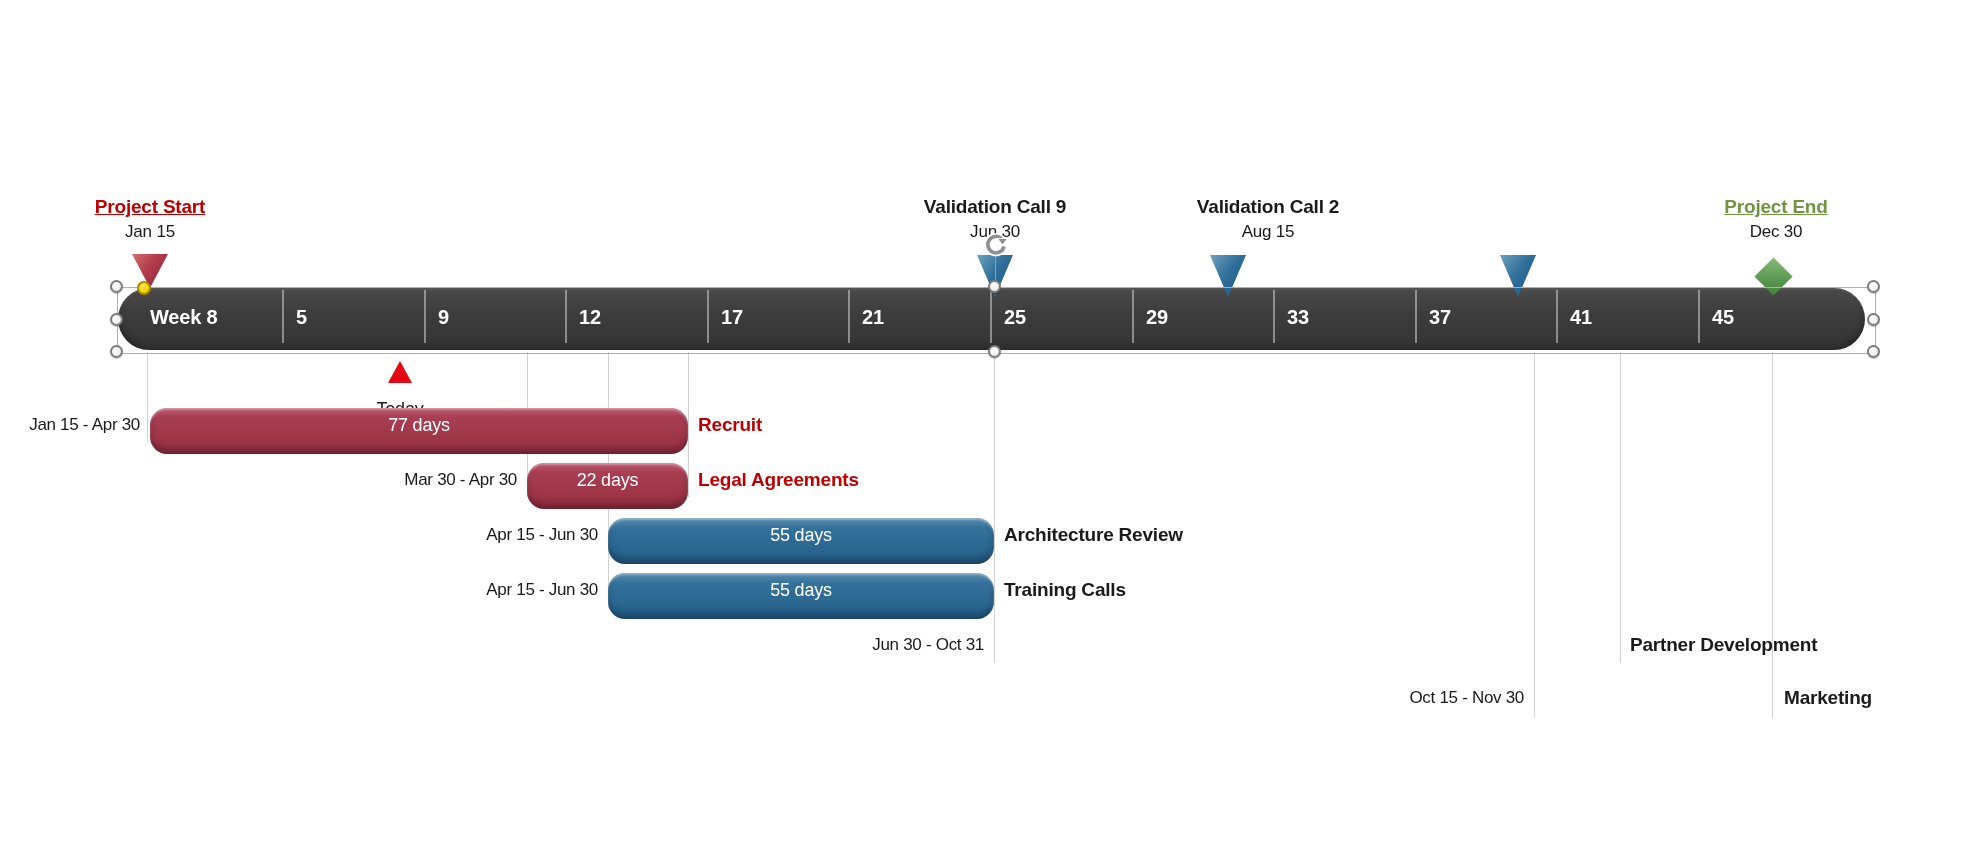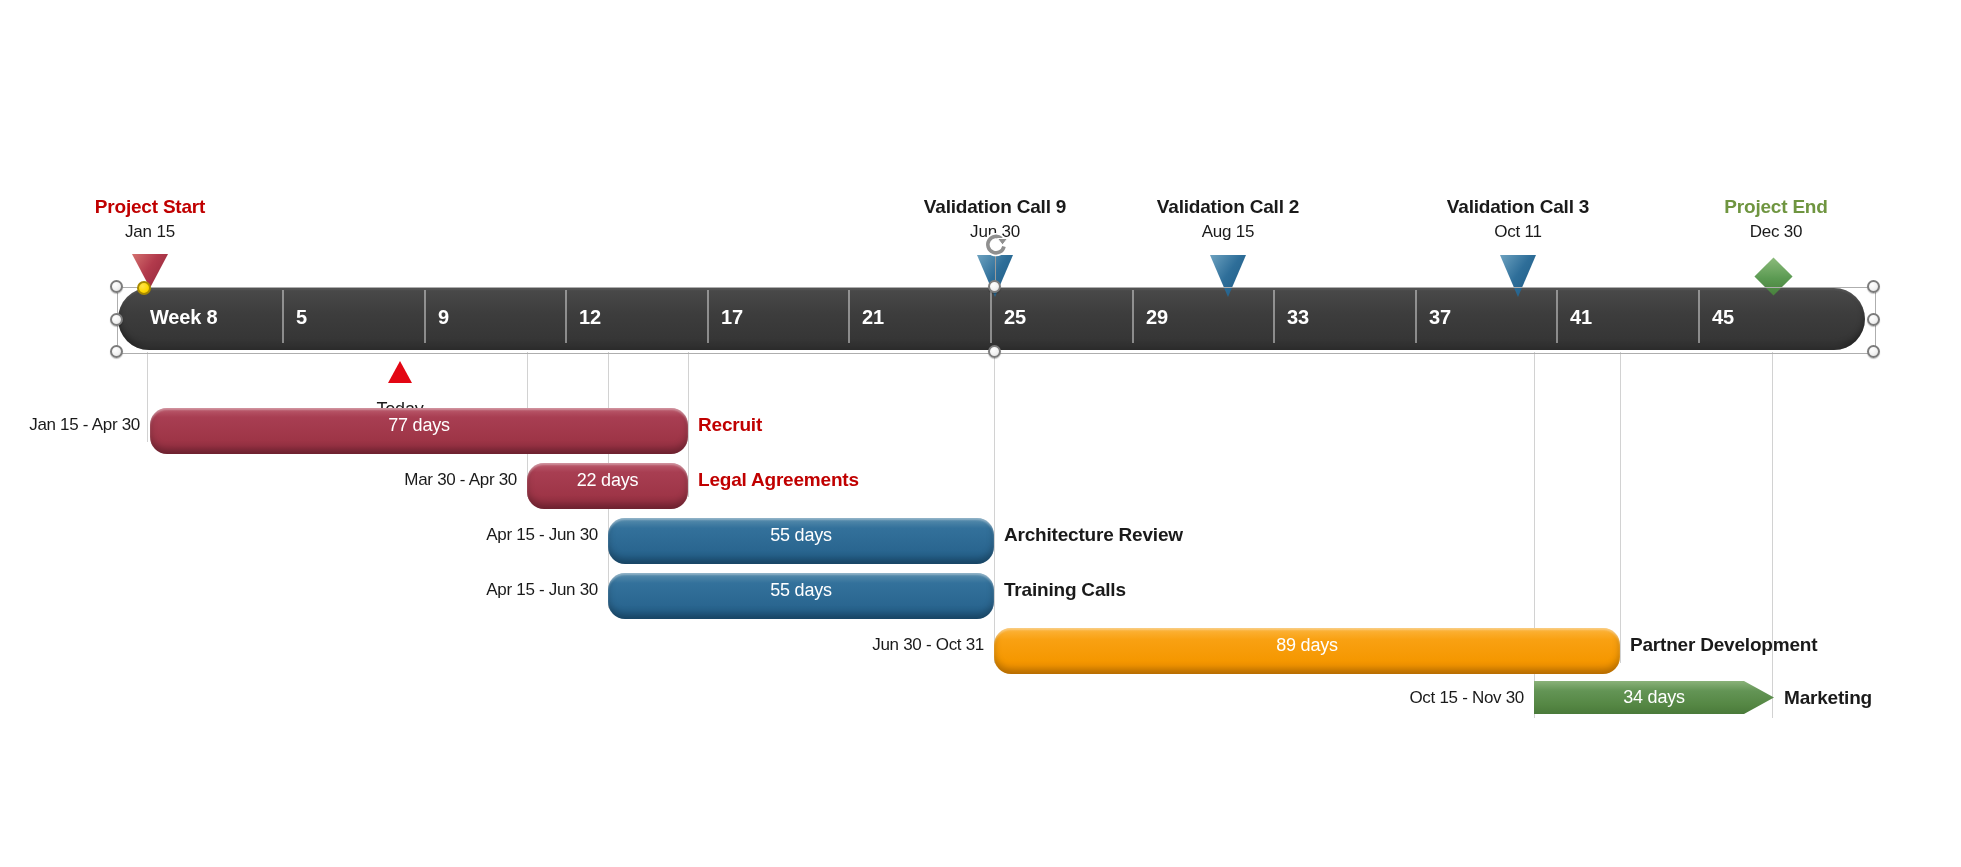--- a/index.html
+++ b/index.html
@@ -5,21 +5,21 @@
   html,body{margin:0;padding:0;background:#ffffff;}
   body{width:1961px;height:867px;position:relative;overflow:hidden;
        font-family:"Liberation Sans","DejaVu Sans",sans-serif;color:#1a1a1a;}
   .abs{position:absolute;}
   .canvas{position:absolute;inset:0;}
 
   
   .ms{position:absolute;transform:translateX(-50%);text-align:center;white-space:nowrap;}
   .ms-title{font-size:19px;font-weight:bold;letter-spacing:-0.2px;line-height:24px;}
   .ms-date{font-size:17px;letter-spacing:-0.2px;line-height:22px;margin-top:2px;color:#1a1a1a;}
-  .u{text-align:center;}
+  .u{text-decoration:underline;text-align:center;}
   .red-t{color:#c00000;}
   .green-t{color:#6f9540;}
 
   
   .tri{position:absolute;width:36px;}
   .tri-red{height:34px;background:linear-gradient(125deg,#d4716f 0%,#b23a4c 45%,#8e2438 100%);
            clip-path:polygon(0 0,100% 0,50% 100%);}
   .tri-blue{height:42px;background:linear-gradient(125deg,#6da2c0 0%,#2e6e99 48%,#1d5880 100%);
             clip-path:polygon(0 0,100% 0,50% 100%);}
   .diamond{position:absolute;width:27px;height:27px;transform:rotate(45deg);
@@ -78,27 +78,23 @@
 <div class="canvas">
 
   <div class="ms" style="left:150px;top:195px">
     <div class="ms-title red-t u">Project Start</div>
     <div class="ms-date">Jan 15</div>
   </div>
   <div class="ms" style="left:995px;top:195px">
     <div class="ms-title">Validation Call 9</div>
     <div class="ms-date">Jun 30</div>
   </div>
-  <div class="ms" style="left:1228px;top:195px">
+  <div class="ms" style="left:1268px;top:195px">
     <div class="ms-title">Validation Call 2</div>
     <div class="ms-date">Aug 15</div>
-  </div>
-  <div class="ms" style="left:1518px;top:195px">
-    <div class="ms-title">Validation Call 3</div>
-    <div class="ms-date">Oct 11</div>
   </div>
   <div class="ms" style="left:1776px;top:195px">
     <div class="ms-title green-t u">Project End</div>
     <div class="ms-date">Dec 30</div>
   </div>
 
   <div class="gl" style="left:147px;top:352px;height:90px"></div>
   <div class="gl" style="left:527px;top:352px;height:145px"></div>
   <div class="gl" style="left:608px;top:352px;height:256px"></div>
   <div class="gl" style="left:688px;top:352px;height:145px"></div>
@@ -180,24 +176,18 @@
   </div>
   <div class="tname" style="left:1004px;top:518px">Architecture Review</div>
 
   <div class="drange" style="left:398px;top:573px">Apr 15 - Jun 30</div>
   <div class="bar bar-blue" style="left:608px;top:573px;width:386px">
     <span class="dur">55 days</span>
   </div>
   <div class="tname" style="left:1004px;top:573px">Training Calls</div>
 
   <div class="drange" style="left:784px;top:628px">Jun 30 - Oct 31</div>
-  <div class="bar bar-orange" style="left:994px;top:628px;width:626px">
-    <span class="dur">89 days</span>
-  </div>
   <div class="tname" style="left:1630px;top:628px">Partner Development</div>
 
   <div class="drange" style="left:1324px;top:681px">Oct 15 - Nov 30</div>
-  <div class="bar bar-green" style="left:1534px;top:681px;width:240px;height:33px">
-    <span class="dur">34 days</span>
-  </div>
   <div class="tname" style="left:1784px;top:681px">Marketing</div>
 
 </div>
 
 </body></html>

